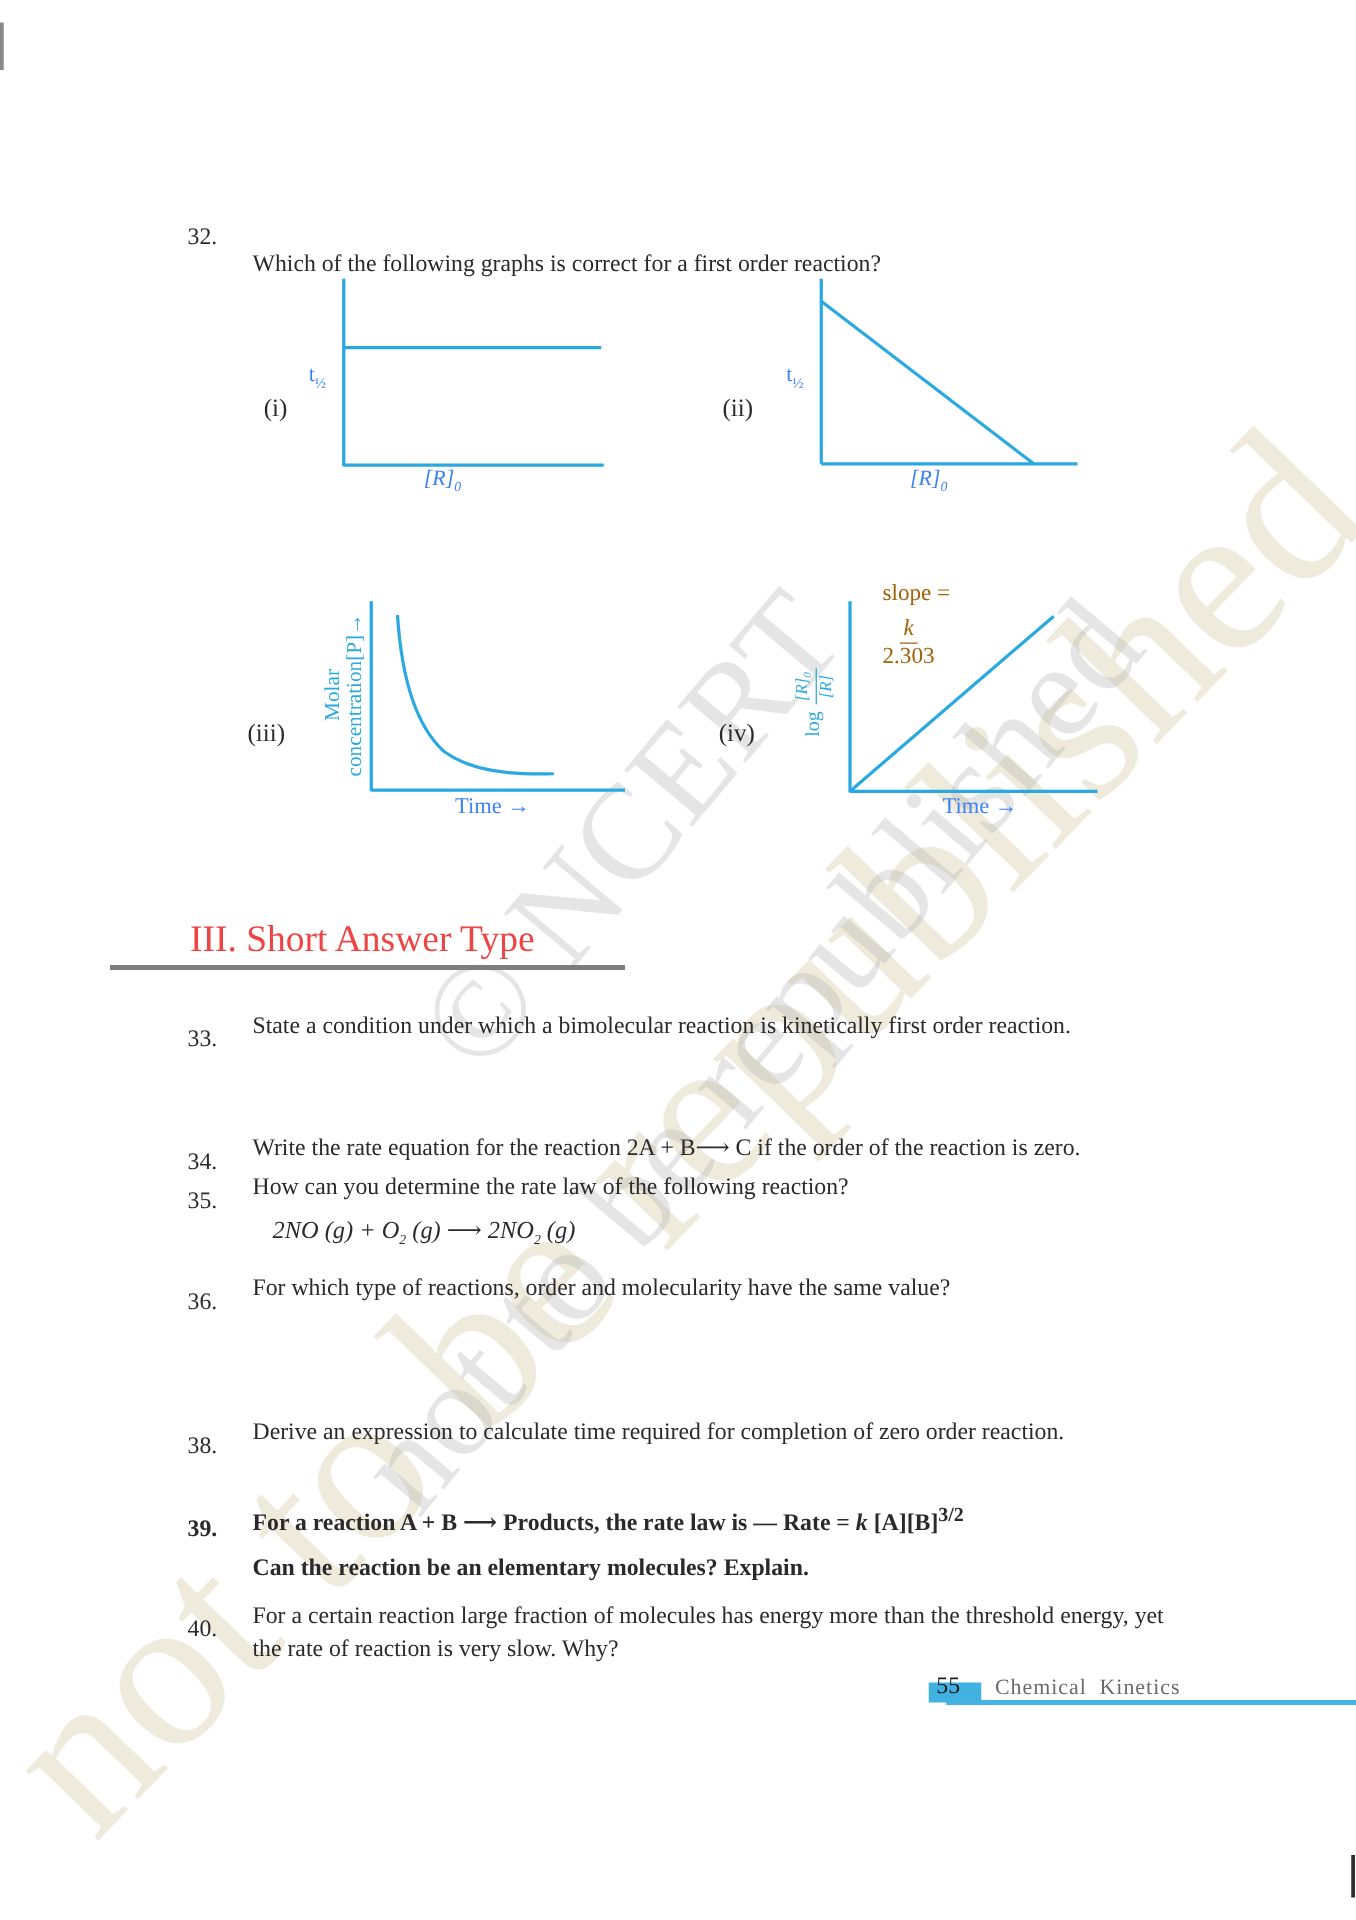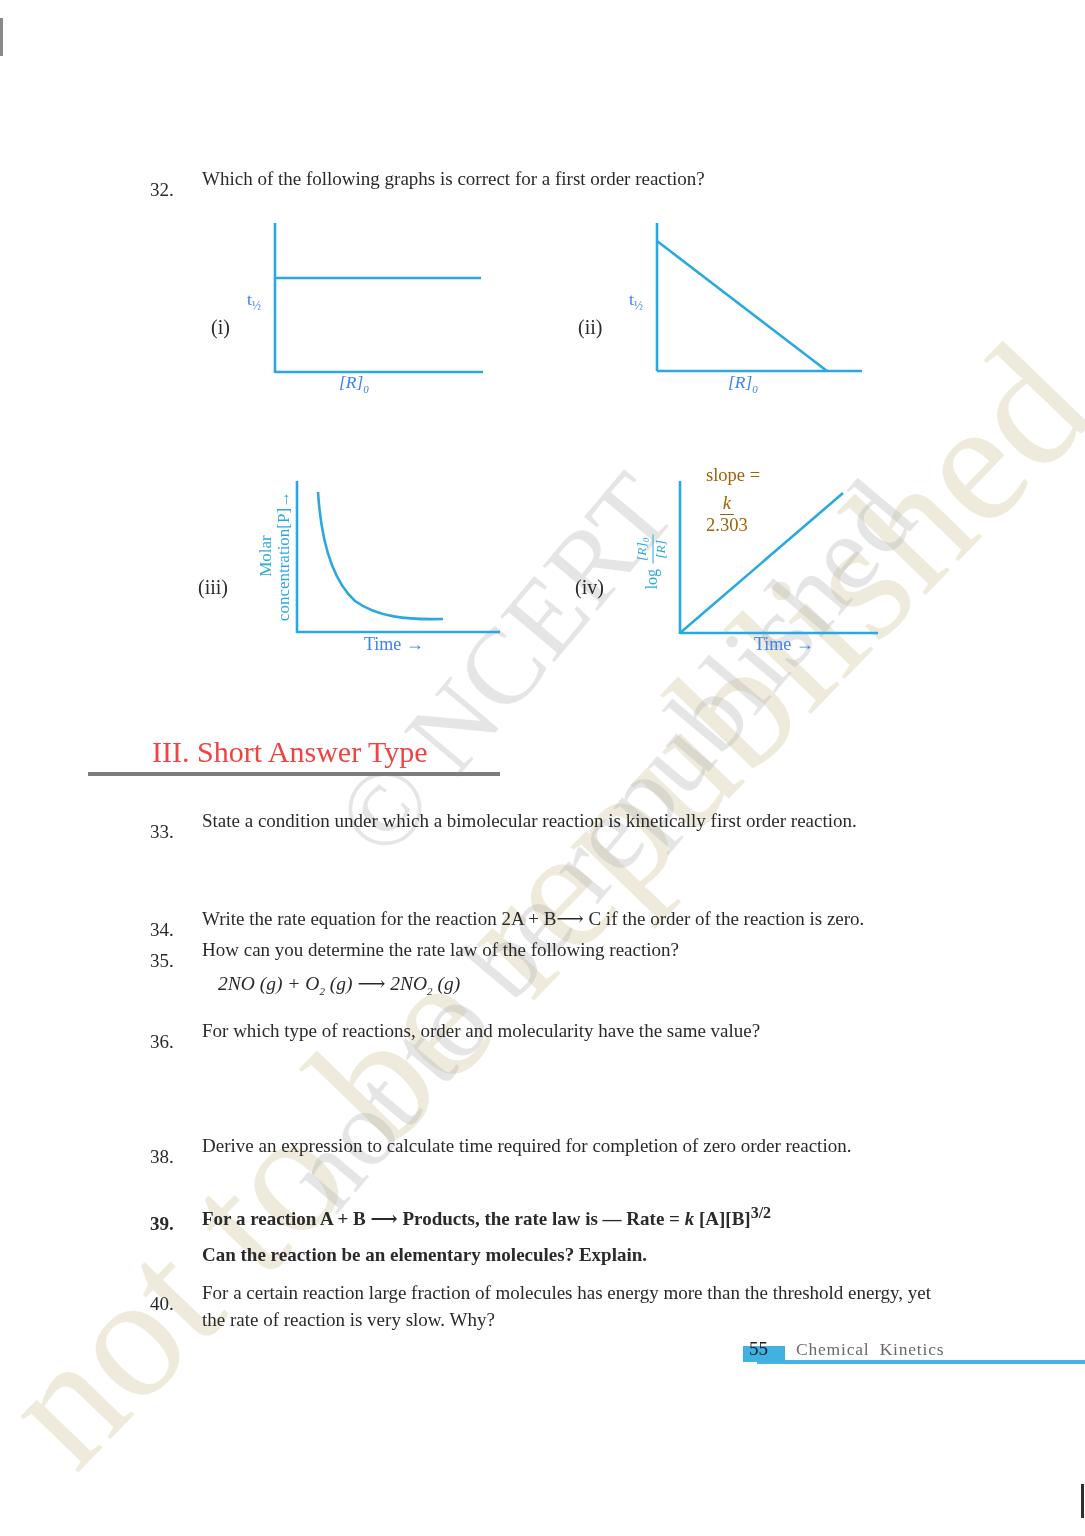--- a/index.html
+++ b/index.html
@@ -27,21 +27,21 @@
   .wm-mid2  { left:600px; top:845px; font-size:108px;
               color:rgba(168,168,168,0.30);
               transform:translate(-50%,-50%) rotate(-50deg); }
 
   .content { position:absolute; inset:0; z-index:2; }
 
   
   .q { position:absolute; left:150px; font-size:19px; line-height:27px; }
   .q .num { position:absolute; left:0; top:11px; }
   .q .txt { margin-left:52px; width:730px; }
-  .q32 .txt { width:800px; }
+  .q32 .txt { width:800px;margin-top:33px; }
 
   .eq { position:absolute; left:218px; font-size:19.5px; }
   .sb { font-size:11px; vertical-align:-5px; }
   .sp { font-size:16px; vertical-align:7px; }
   .it { font-style:italic; }
 
   
   .sec-title { left:152px; top:735px; font-size:30px; color:#ef4444; }
   .sec-rule  { left:88px; top:772px; width:412px; height:4px; background:#7d7d7d; }
 

